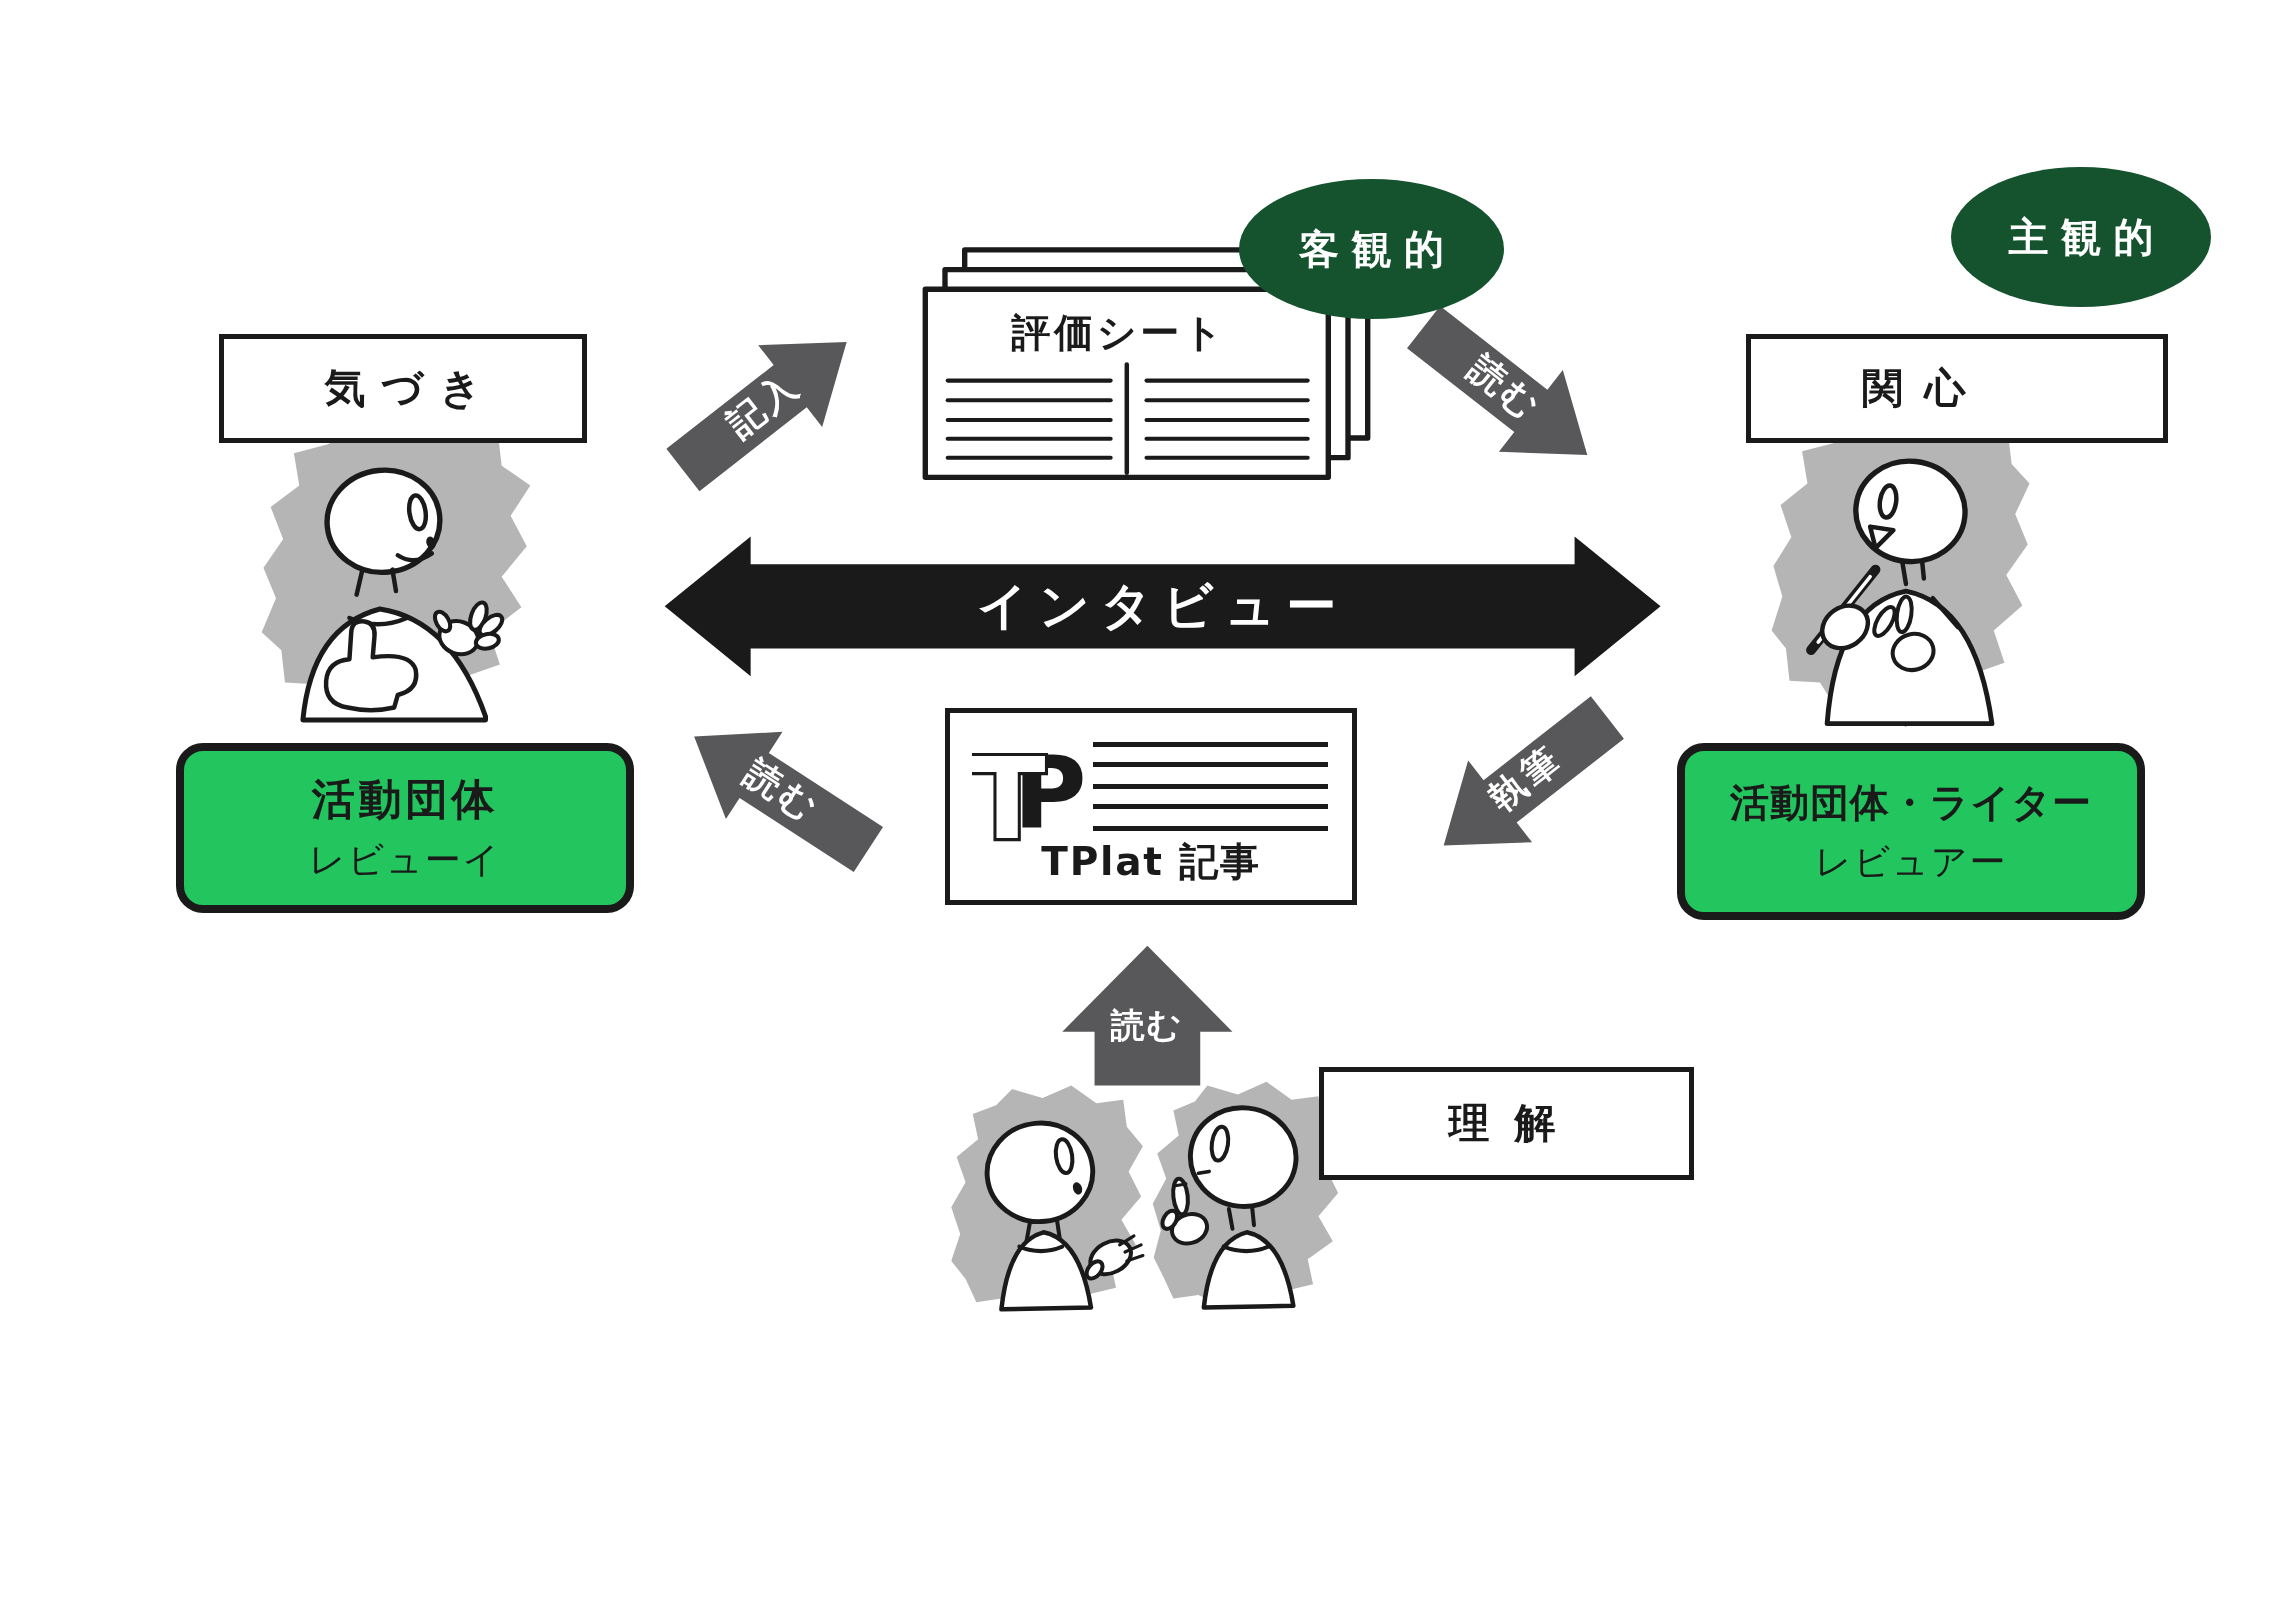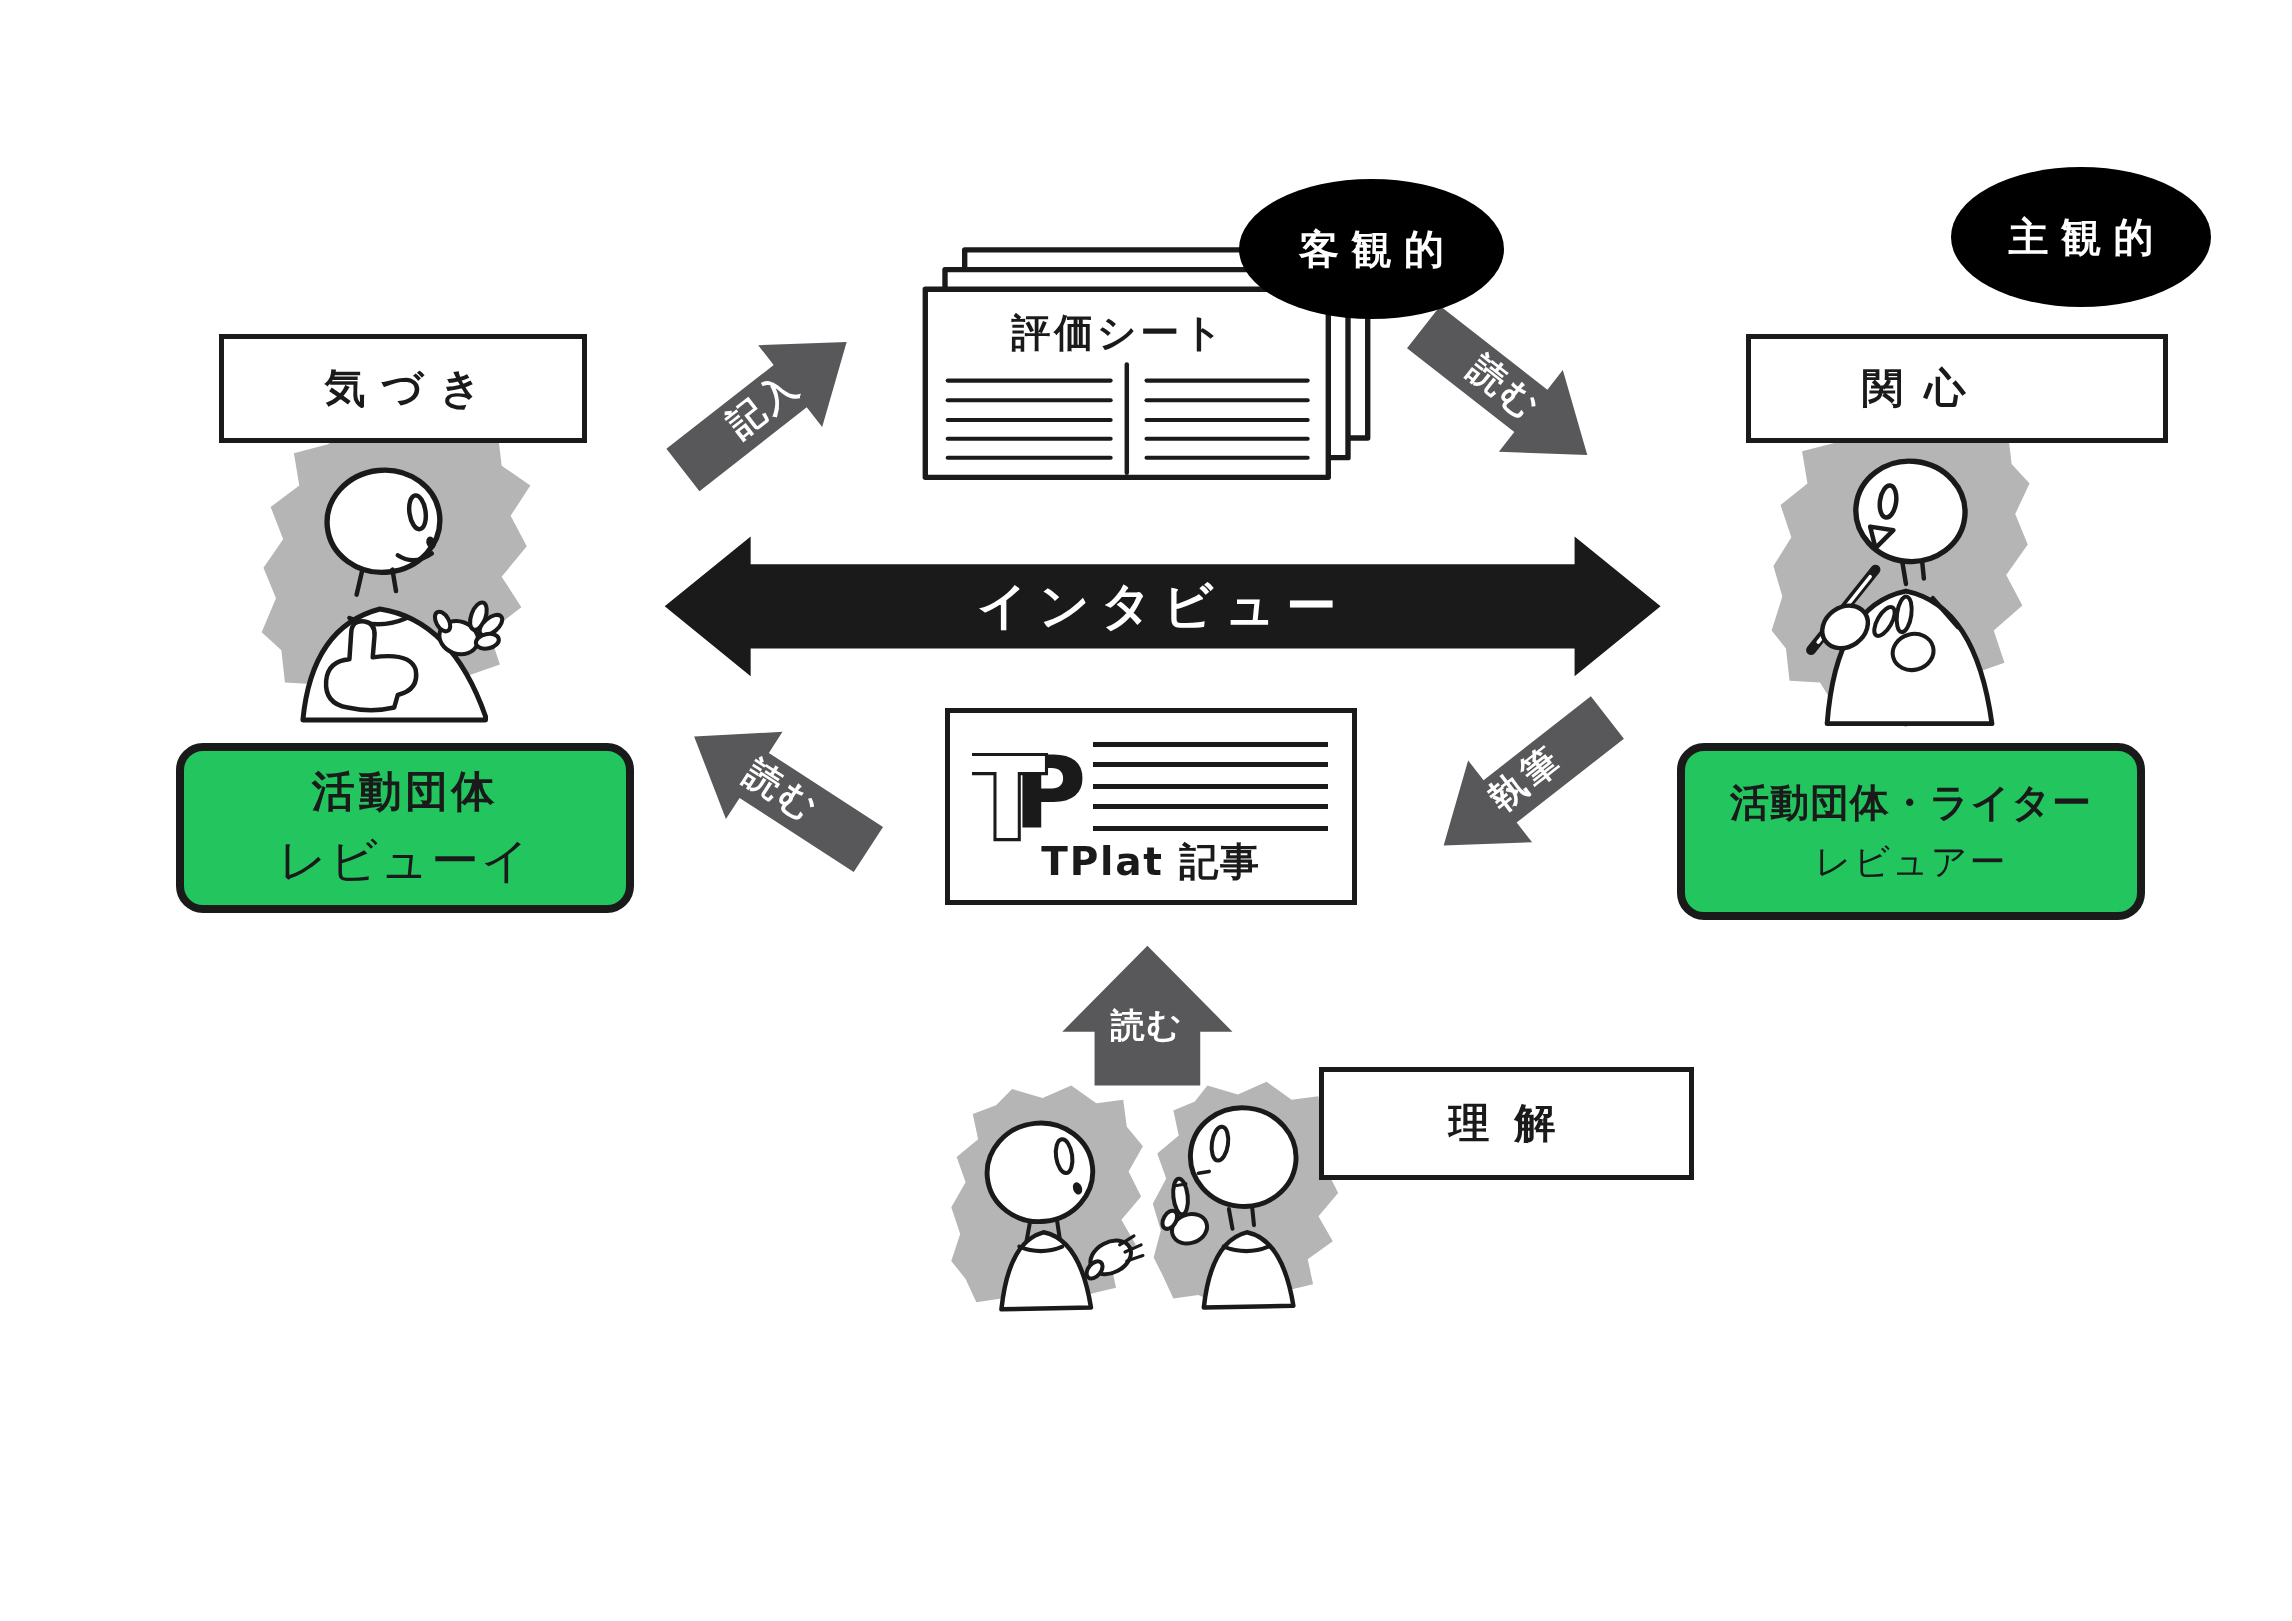--- a/index.html
+++ b/index.html
@@ -9,21 +9,21 @@
   }
   #scene{position:absolute;left:0;top:0;width:2293px;height:1621px;}
   
   .speech-box{
     position:absolute;background:#ffffff;border:5.4px solid #1a1a1a;
     display:flex;align-items:center;justify-content:center;
     font-size:41px;font-weight:600;letter-spacing:16px;text-indent:16px;margin-top:46px;
   }
   
   .badge{
-    position:absolute;background:#000000;color:#ffffff;border-radius:50%;
+    position:absolute;background:#14532d;color:#ffffff;border-radius:50%;
     display:flex;align-items:center;justify-content:center;
     font-size:40px;font-weight:600;letter-spacing:12.5px;text-indent:12.5px;
   }
   
   .actor-box{
     position:absolute;background:#22c55e;border:8px solid #1a1a1a;border-radius:27px;
     display:flex;flex-direction:column;align-items:center;justify-content:center;gap:7.2px;
   }
   .actor-title{font-weight:700;letter-spacing:3.6px;}
   .actor-sub{font-weight:400;letter-spacing:1.8px;}
@@ -197,21 +197,21 @@
 
   <div class="interview-label" style="left:1162px;top:606px;">インタビュー</div>
   <div class="arrow-label" style="left:764px;top:405px;transform:translate(-50%,-50%) rotate(-38deg);">記入</div>
   <div class="arrow-label" style="left:1505px;top:389px;transform:translate(-50%,-50%) rotate(38deg);">読む</div>
   <div class="arrow-label" style="left:782px;top:792px;transform:translate(-50%,-50%) rotate(33deg);">読む</div>
   <div class="arrow-label" style="left:1526px;top:779px;transform:translate(-50%,-50%) rotate(-38deg);">執筆</div>
   <div class="arrow-label" style="left:1147px;top:1026px;font-size:34px;letter-spacing:1.8px;">読む</div>
 
   <div class="actor-box" style="left:176px;top:743px;width:442px;height:154px;">
     <div class="actor-title" style="font-size:43px;">活動団体</div>
-    <div class="actor-sub" style="font-size:48px;">レビューイ</div>
+    <div class="actor-sub" style="font-size:36px;">レビューイ</div>
   </div>
   <div class="actor-box" style="left:1677px;top:743px;width:452px;height:161px;">
     <div class="actor-title" style="font-size:39px;letter-spacing:0.9px;">活動団体・ライター</div>
     <div class="actor-sub" style="font-size:36px;">レビュアー</div>
   </div>
 
 </div>
 
 
 </body></html>

